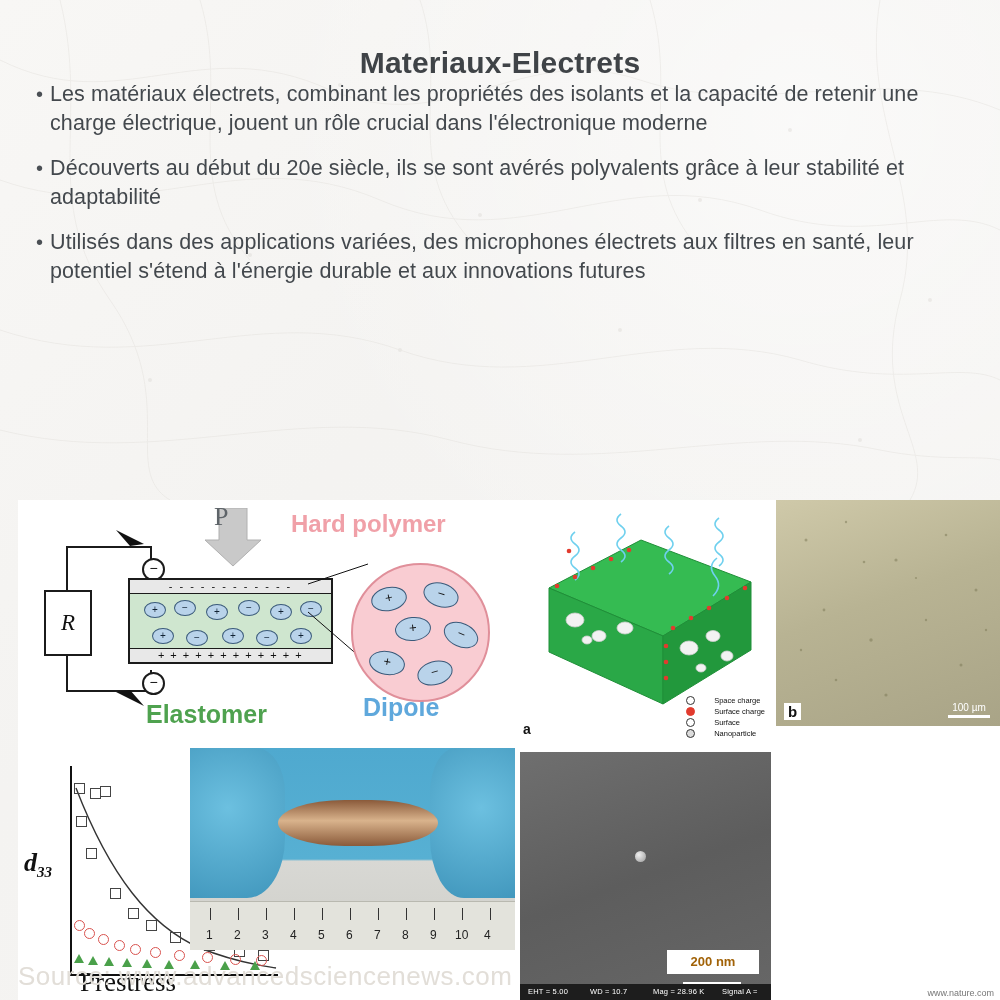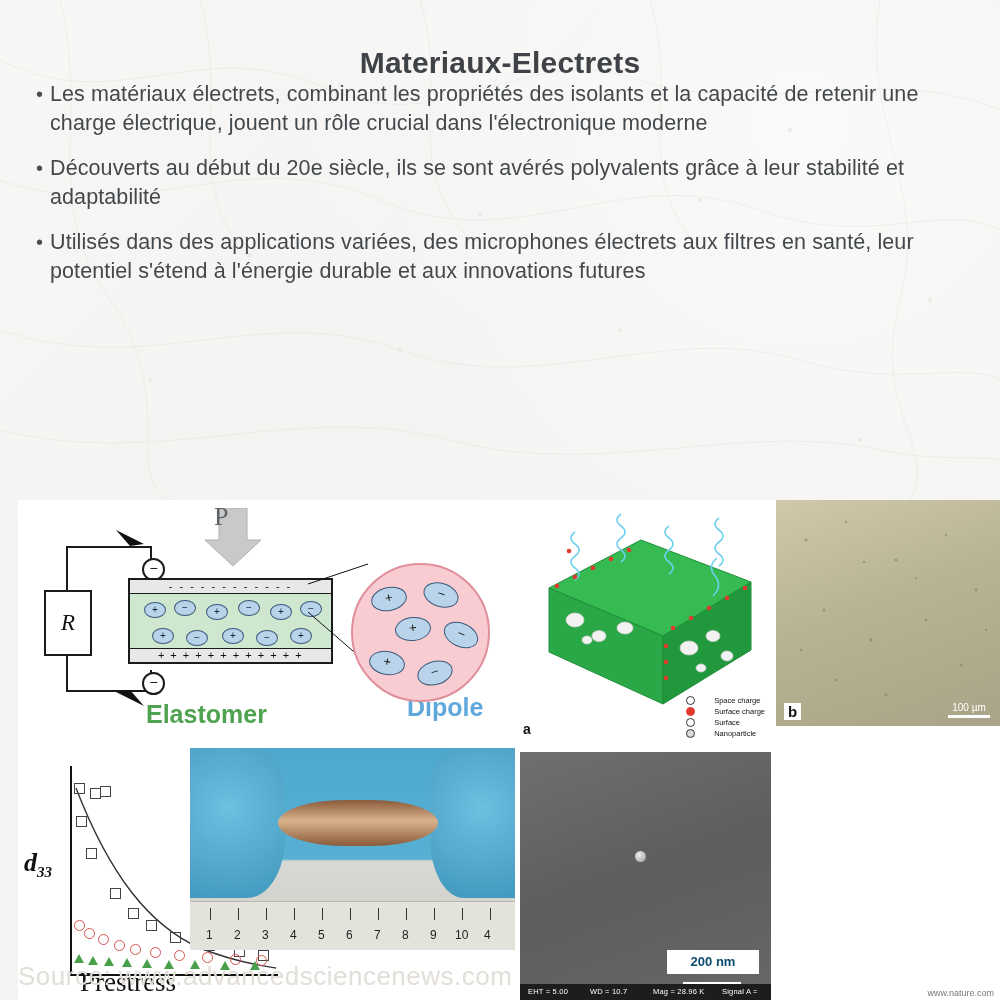--- a/index.html
+++ b/index.html
@@ -151,21 +151,21 @@
   .label-hard {
     position: absolute; left: 273px; top: 10px;
     font-size: 24px; color: #f0a0a8; font-weight: bold;
   }
   .label-elastomer {
     position: absolute; left: 128px; top: 200px;
     font-size: 25px; color: #4fa24f; font-weight: bold;
   }
   .label-dipole {
     position: absolute; left: 345px; top: 193px;
-    font-size: 25px; color: #5fa8dc; font-weight: bold; margin-left: 44px;
+    font-size: 25px; color: #5fa8dc; font-weight: bold;
   }
   .zoom-circle {
     position: absolute;
     left: 333px; top: 63px; width: 135px; height: 135px;
     border: 2px solid #e08f9a;
     border-radius: 50%;
     background: #f9ccd2;
   }
   .zoom-dipole {
     position: absolute;
@@ -218,21 +218,21 @@
   .pE-ruler { position: absolute; left: 0; bottom: 0; width: 100%; height: 48px; background: #e3e3dc; border-top: 1px solid #b9b9b0; }
   .pE-tick { position: absolute; bottom: 30px; width: 1px; height: 12px; background: #333; }
   .pE-num { position: absolute; bottom: 8px; font-size: 12px; color: #222; }
 
   
   .pF { left: 502px; top: 252px; width: 251px; height: 248px;
         background: linear-gradient(160deg,#6f6f6f,#5d5d5d 50%,#676767); }
   .sem-dot { position: absolute; left: 46%; top: 40%; width: 11px; height: 11px; border-radius: 50%;
              background: radial-gradient(circle at 35% 35%, #efefef, #9a9a9a); }
   .sem-bar { position: absolute; right: 12px; bottom: 26px; width: 92px; height: 24px;
-             background: #fff; color: #0c4a6e; font-size: 13px; text-align: center; line-height: 24px; font-weight: bold; }
+             background: #fff; color: #a16207; font-size: 13px; text-align: center; line-height: 24px; font-weight: bold; }
   .sem-bar-line { position: absolute; right: 30px; bottom: 14px; width: 58px; height: 4px; background: #fff; }
   .sem-status { position: absolute; left: 0; bottom: 0; width: 100%; height: 16px; background: #1d1d1d;
                 color: #fff; font-size: 7.5px; line-height: 16px; letter-spacing: 0.2px;
                 display: flex; gap: 14px; padding-left: 8px; box-sizing: border-box; }
 
   .credit-nature { position: absolute; right: 6px; bottom: 2px; font-size: 9px; color: #777; }
 
   .source-text {
     position: absolute;
     left: 18px;
@@ -327,20 +327,21 @@
         <div class="dipole-el" style="left:56px; top:50px;">−</div>
         <div class="dipole-el" style="left:92px; top:48px;">+</div>
         <div class="dipole-el" style="left:126px; top:50px;">−</div>
         <div class="dipole-el" style="left:160px; top:48px;">+</div>
       </div>
 
       <svg class="arrow-P" viewBox="0 0 64 60">
         <path d="M18,0 L46,0 L46,32 L60,32 L32,58 L4,32 L18,32 Z" fill="#c9c9c9" stroke="#b0b0b0"></path>
       </svg>
       <div class="label-P">P</div>
+      <div class="label-hard">Hard polymer</div>
       <div class="label-elastomer">Elastomer</div>
       <div class="label-dipole">Dipole</div>
 
       <svg style="position:absolute; left:290px; top:60px; width:70px; height:120px;">
         <line x1="0" y1="24" x2="60" y2="4" stroke="#111" stroke-width="1"></line>
         <line x1="0" y1="52" x2="60" y2="104" stroke="#111" stroke-width="1"></line>
       </svg>
 
       <div class="zoom-circle">
         <div class="zoom-dipole" style="left:18px; top:22px; transform:rotate(-12deg);">+</div>

